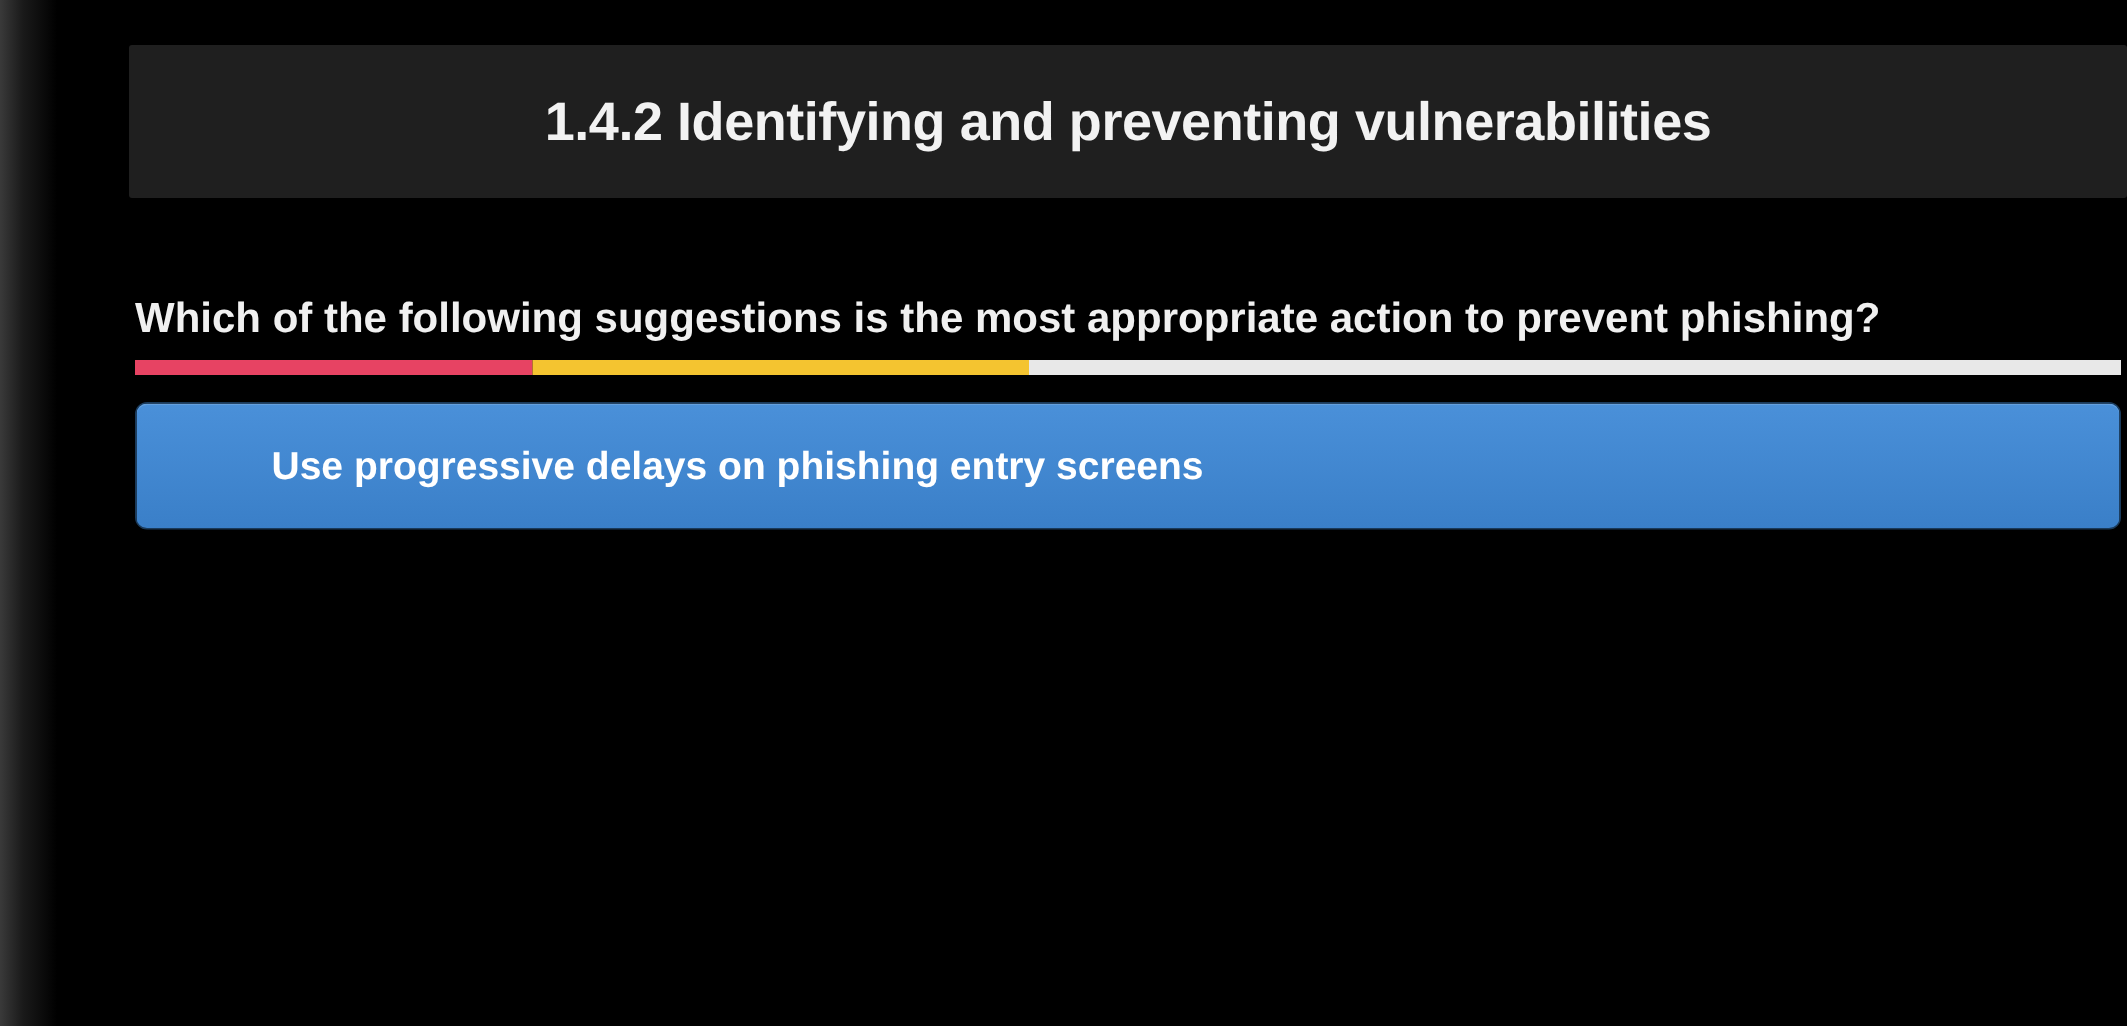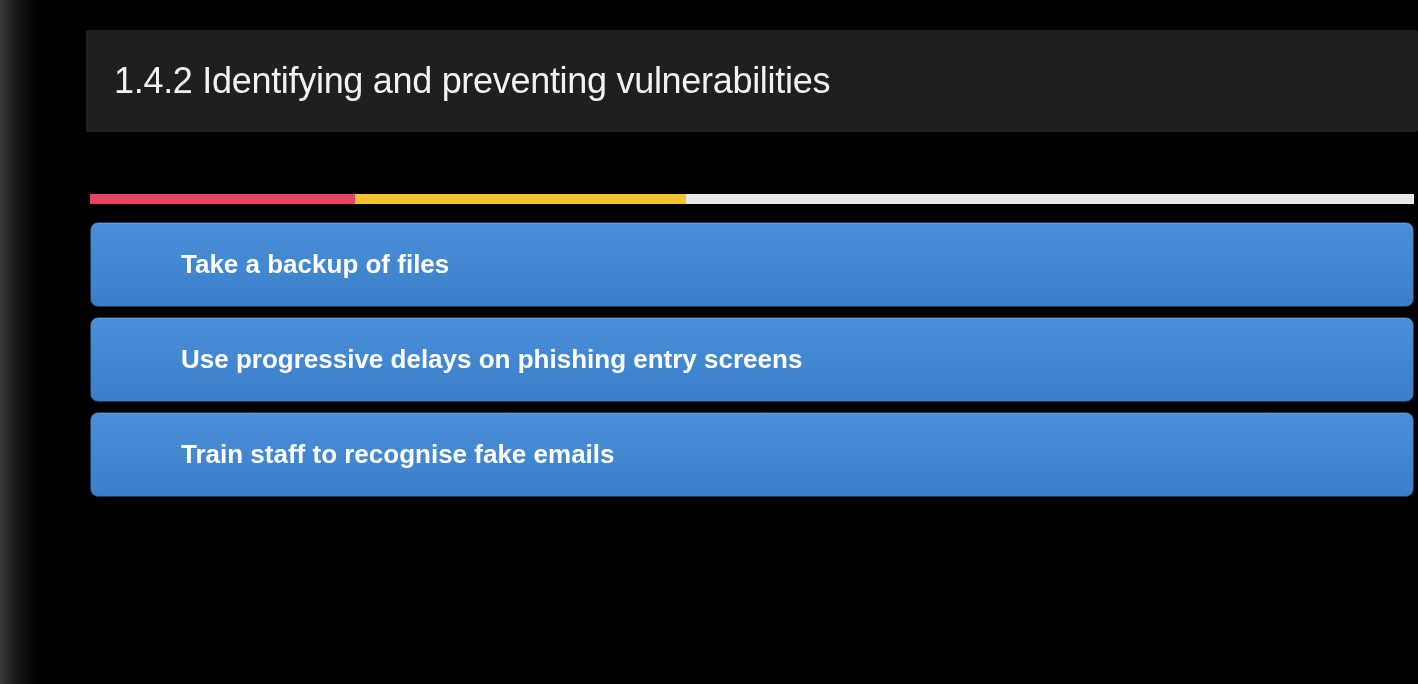--- a/index.html
+++ b/index.html
@@ -31,22 +31,23 @@
       bottom: 0;
     }
     .header-bar {
       background: #1f1f1f;
       padding: 30px 28px 30px 28px;
       border-radius: 2px;
     }
     .header-title {
       color: #f2f2f2;
       font-size: 36px;
-      font-weight: 400;
+      font-weight: 700;
       letter-spacing: -0.3px;
+      text-align: center;
     }
     .question-section {
       margin-top: 62px;
       padding: 0 4px 0 4px;
     }
     .question-text {
       color: #f0f0f0;
       font-size: 28px;
       font-weight: 700;
       margin-bottom: 10px;
@@ -88,33 +89,28 @@
 
 <div class="screen-edge"></div>
 
 <div class="content-area">
 
   <div class="header-bar">
     <div class="header-title">1.4.2 Identifying and preventing vulnerabilities</div>
   </div>
 
   <div class="question-section">
+    <div class="question-text">Which of the following suggestions is the most appropriate action to prevent phishing?</div>
 
     <div class="progress-bar">
       <div class="progress-seg seg-red"></div>
       <div class="progress-seg seg-yellow"></div>
       <div class="progress-seg seg-white"></div>
     </div>
 
     <div class="options">
       <button class="option-btn">
-        <span>Take a backup of files</span>
-      </button>
-      <button class="option-btn">
         <span>Use progressive delays on phishing entry screens</span>
-      </button>
-      <button class="option-btn">
-        <span>Train staff to recognise fake emails</span>
       </button>
     </div>
   </div>
 
 </div>
 
 </body></html>

